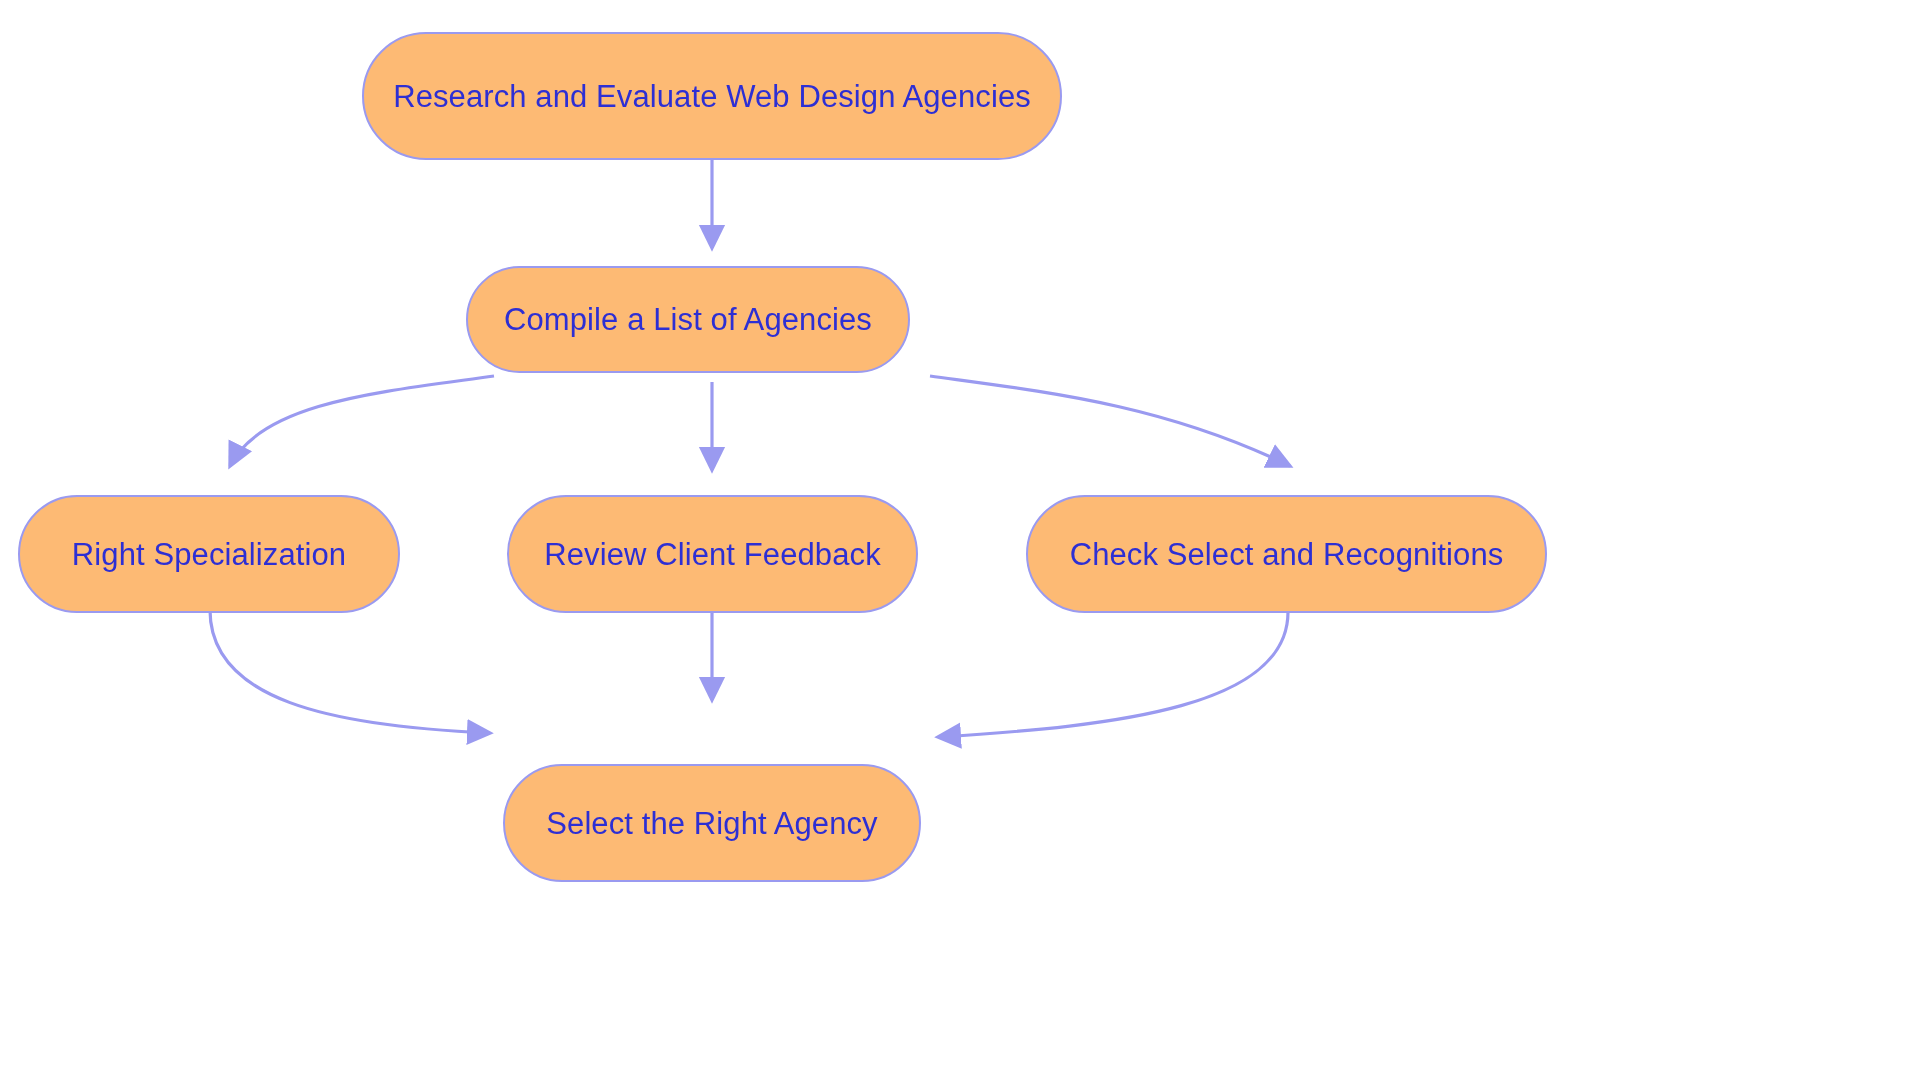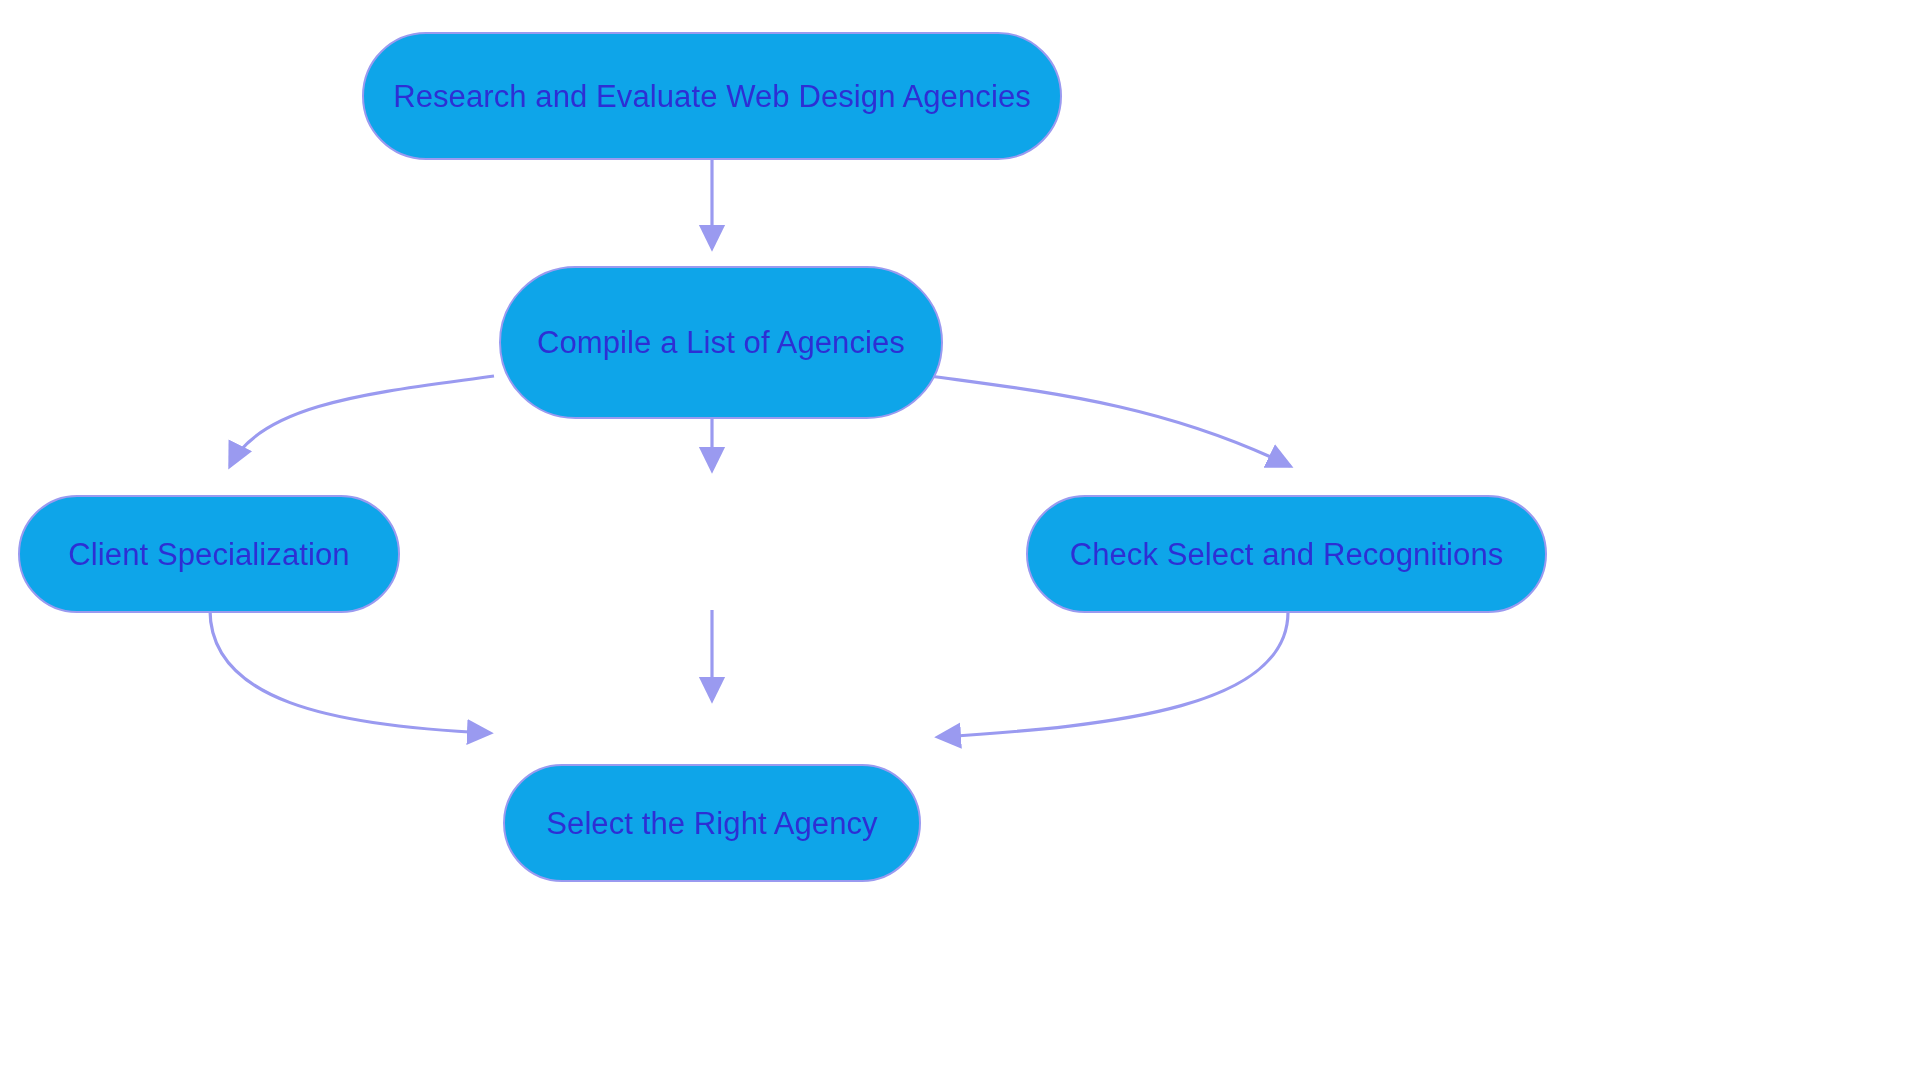--- a/index.html
+++ b/index.html
@@ -25,21 +25,21 @@
     top: 0;
     width: 1920px;
     height: 1083px;
   }
   .node {
     position: absolute;
     box-sizing: border-box;
     display: flex;
     align-items: center;
     justify-content: center;
-    background: #0ea5e9;
+    background: #fdba74;
     border: 2px solid #9a9af0;
     border-radius: 9999px;
     color: #2d2fd4;
     font-size: 31px;
     font-weight: 400;
     letter-spacing: 0.1px;
     white-space: nowrap;
     z-index: 2;
   }
   .node-label {
@@ -72,28 +72,31 @@
 
     <path d="M712,610 L712,700" fill="none" stroke="#9a9af0" stroke-width="3.2" marker-end="url(#arrowhead)"></path>
 
     <path d="M1288,612 C1288,706 1120,726 938,737" fill="none" stroke="#9a9af0" stroke-width="3.2" marker-end="url(#arrowhead)"></path>
   </svg>
 
   <div class="node" style="left:362px; top:32px; width:700px; height:128px;">
     <span class="node-label">Research and Evaluate Web Design Agencies</span>
   </div>
 
-  <div class="node" style="left:499px; top:266px; width:444px; height:153px;">
+  <div class="node" style="left:466px; top:266px; width:444px; height:107px;">
     <span class="node-label">Compile a List of Agencies</span>
   </div>
 
   <div class="node" style="left:18px; top:495px; width:382px; height:118px;">
-    <span class="node-label">Client Specialization</span>
+    <span class="node-label">Right Specialization</span>
   </div>
 
+  <div class="node" style="left:507px; top:495px; width:411px; height:118px;">
+    <span class="node-label">Review Client Feedback</span>
+  </div>
 
   <div class="node" style="left:1026px; top:495px; width:521px; height:118px;">
     <span class="node-label">Check Select and Recognitions</span>
   </div>
 
   <div class="node" style="left:503px; top:722px; width:418px; height:118px;margin-top:42px;">
     <span class="node-label">Select the Right Agency</span>
   </div>
 
 </div>

